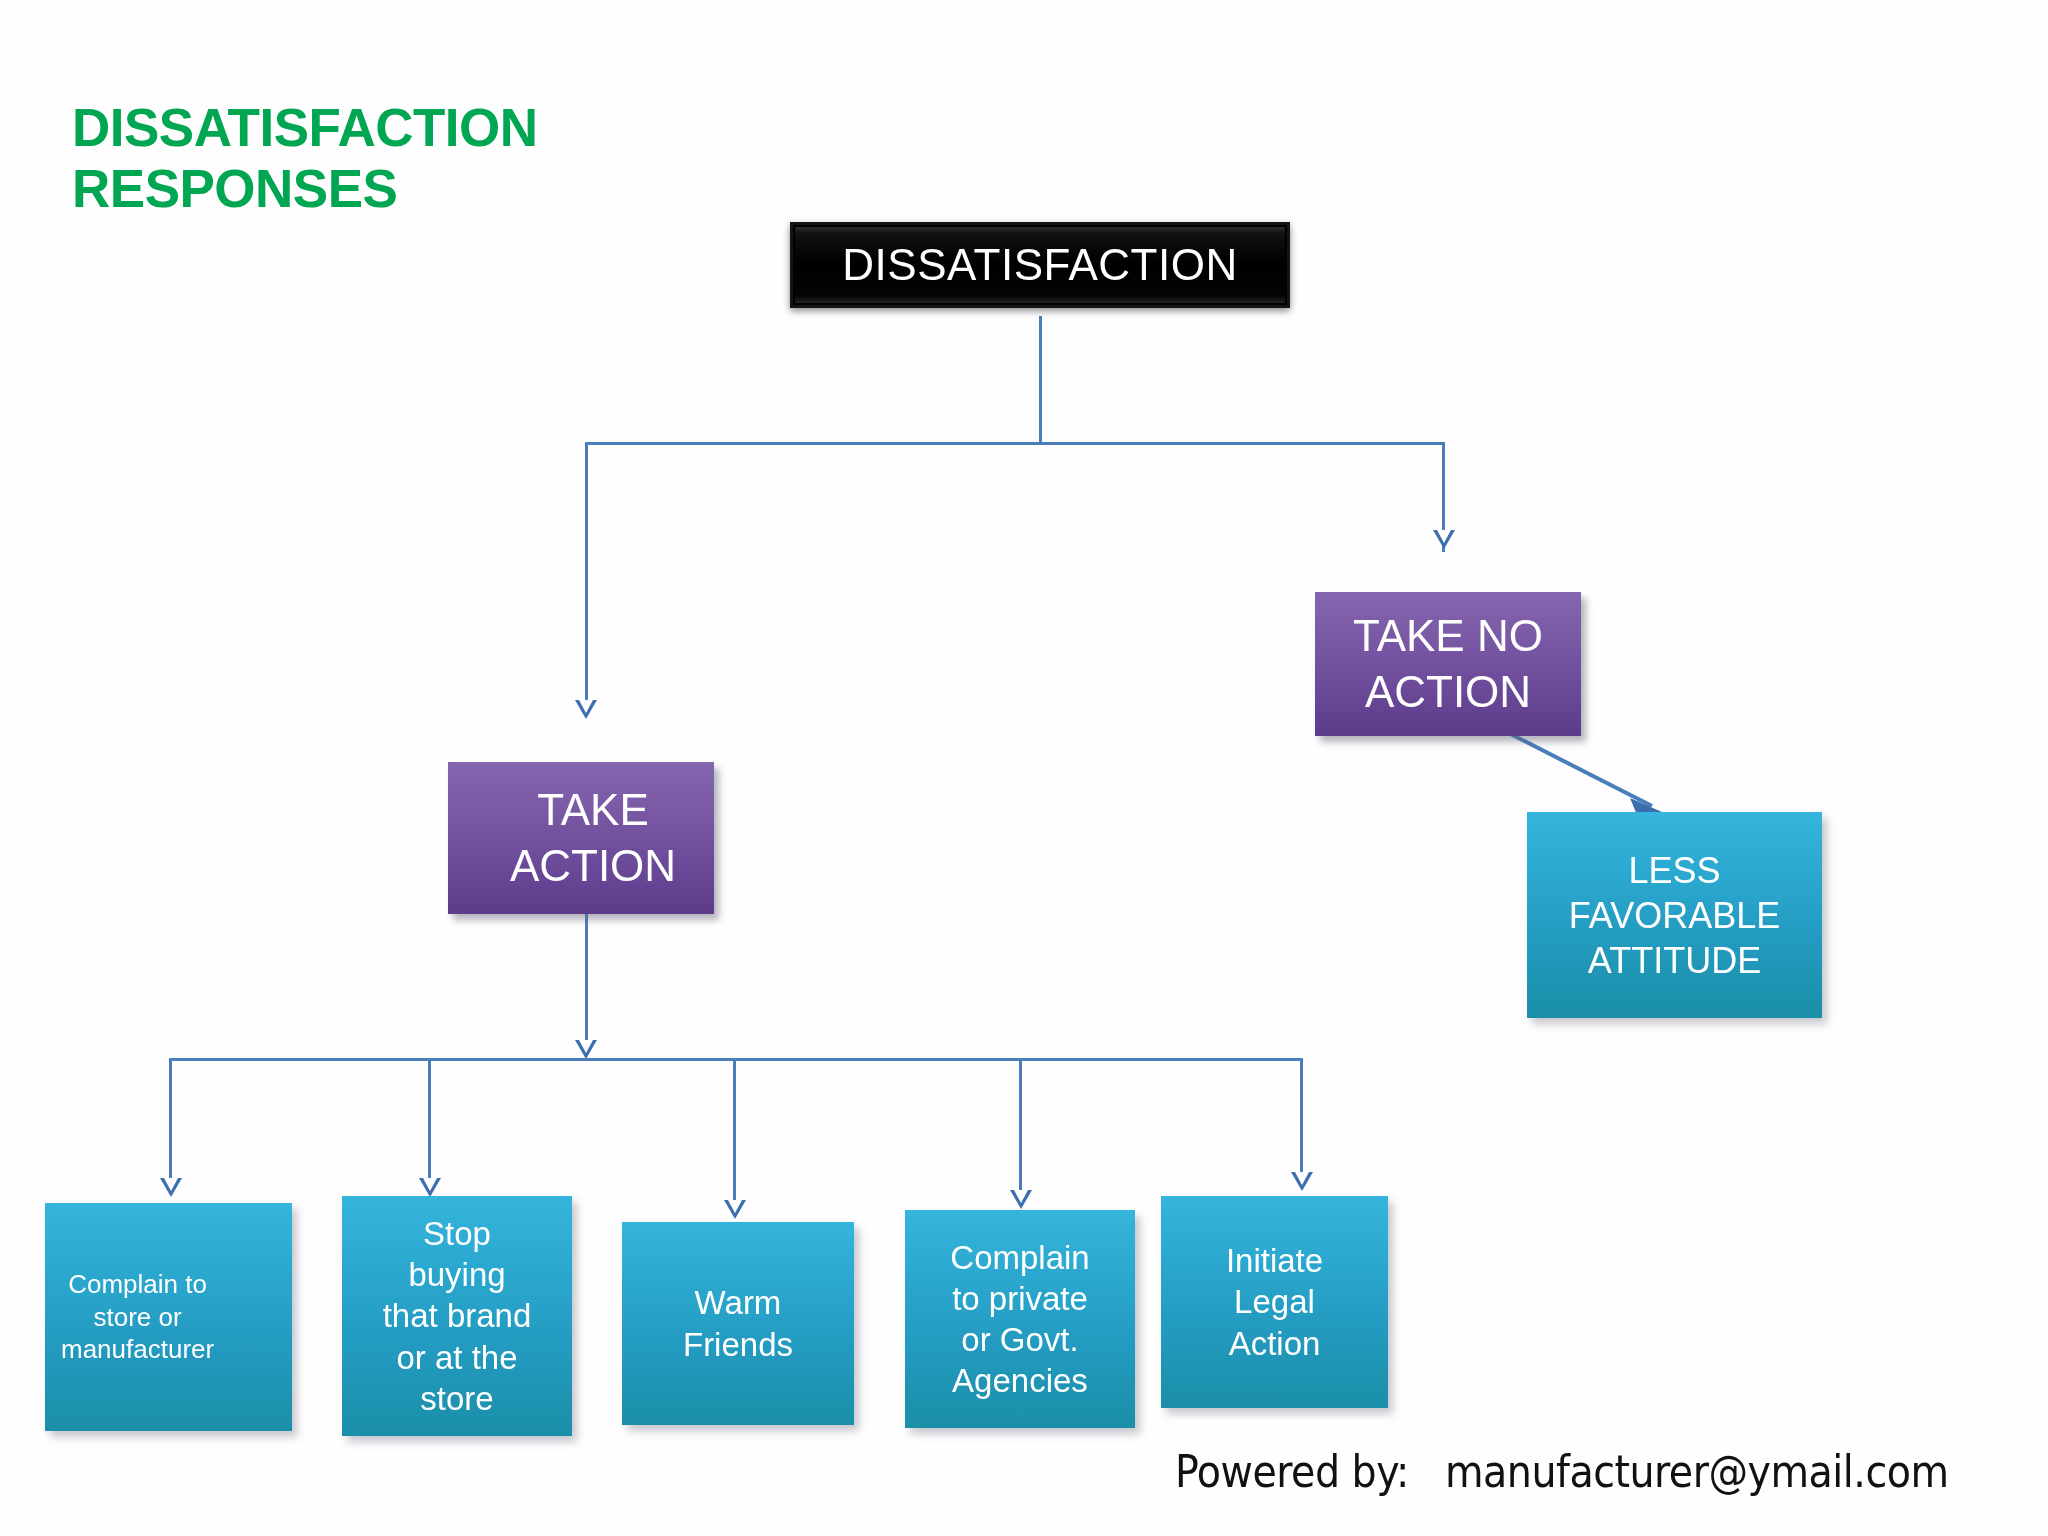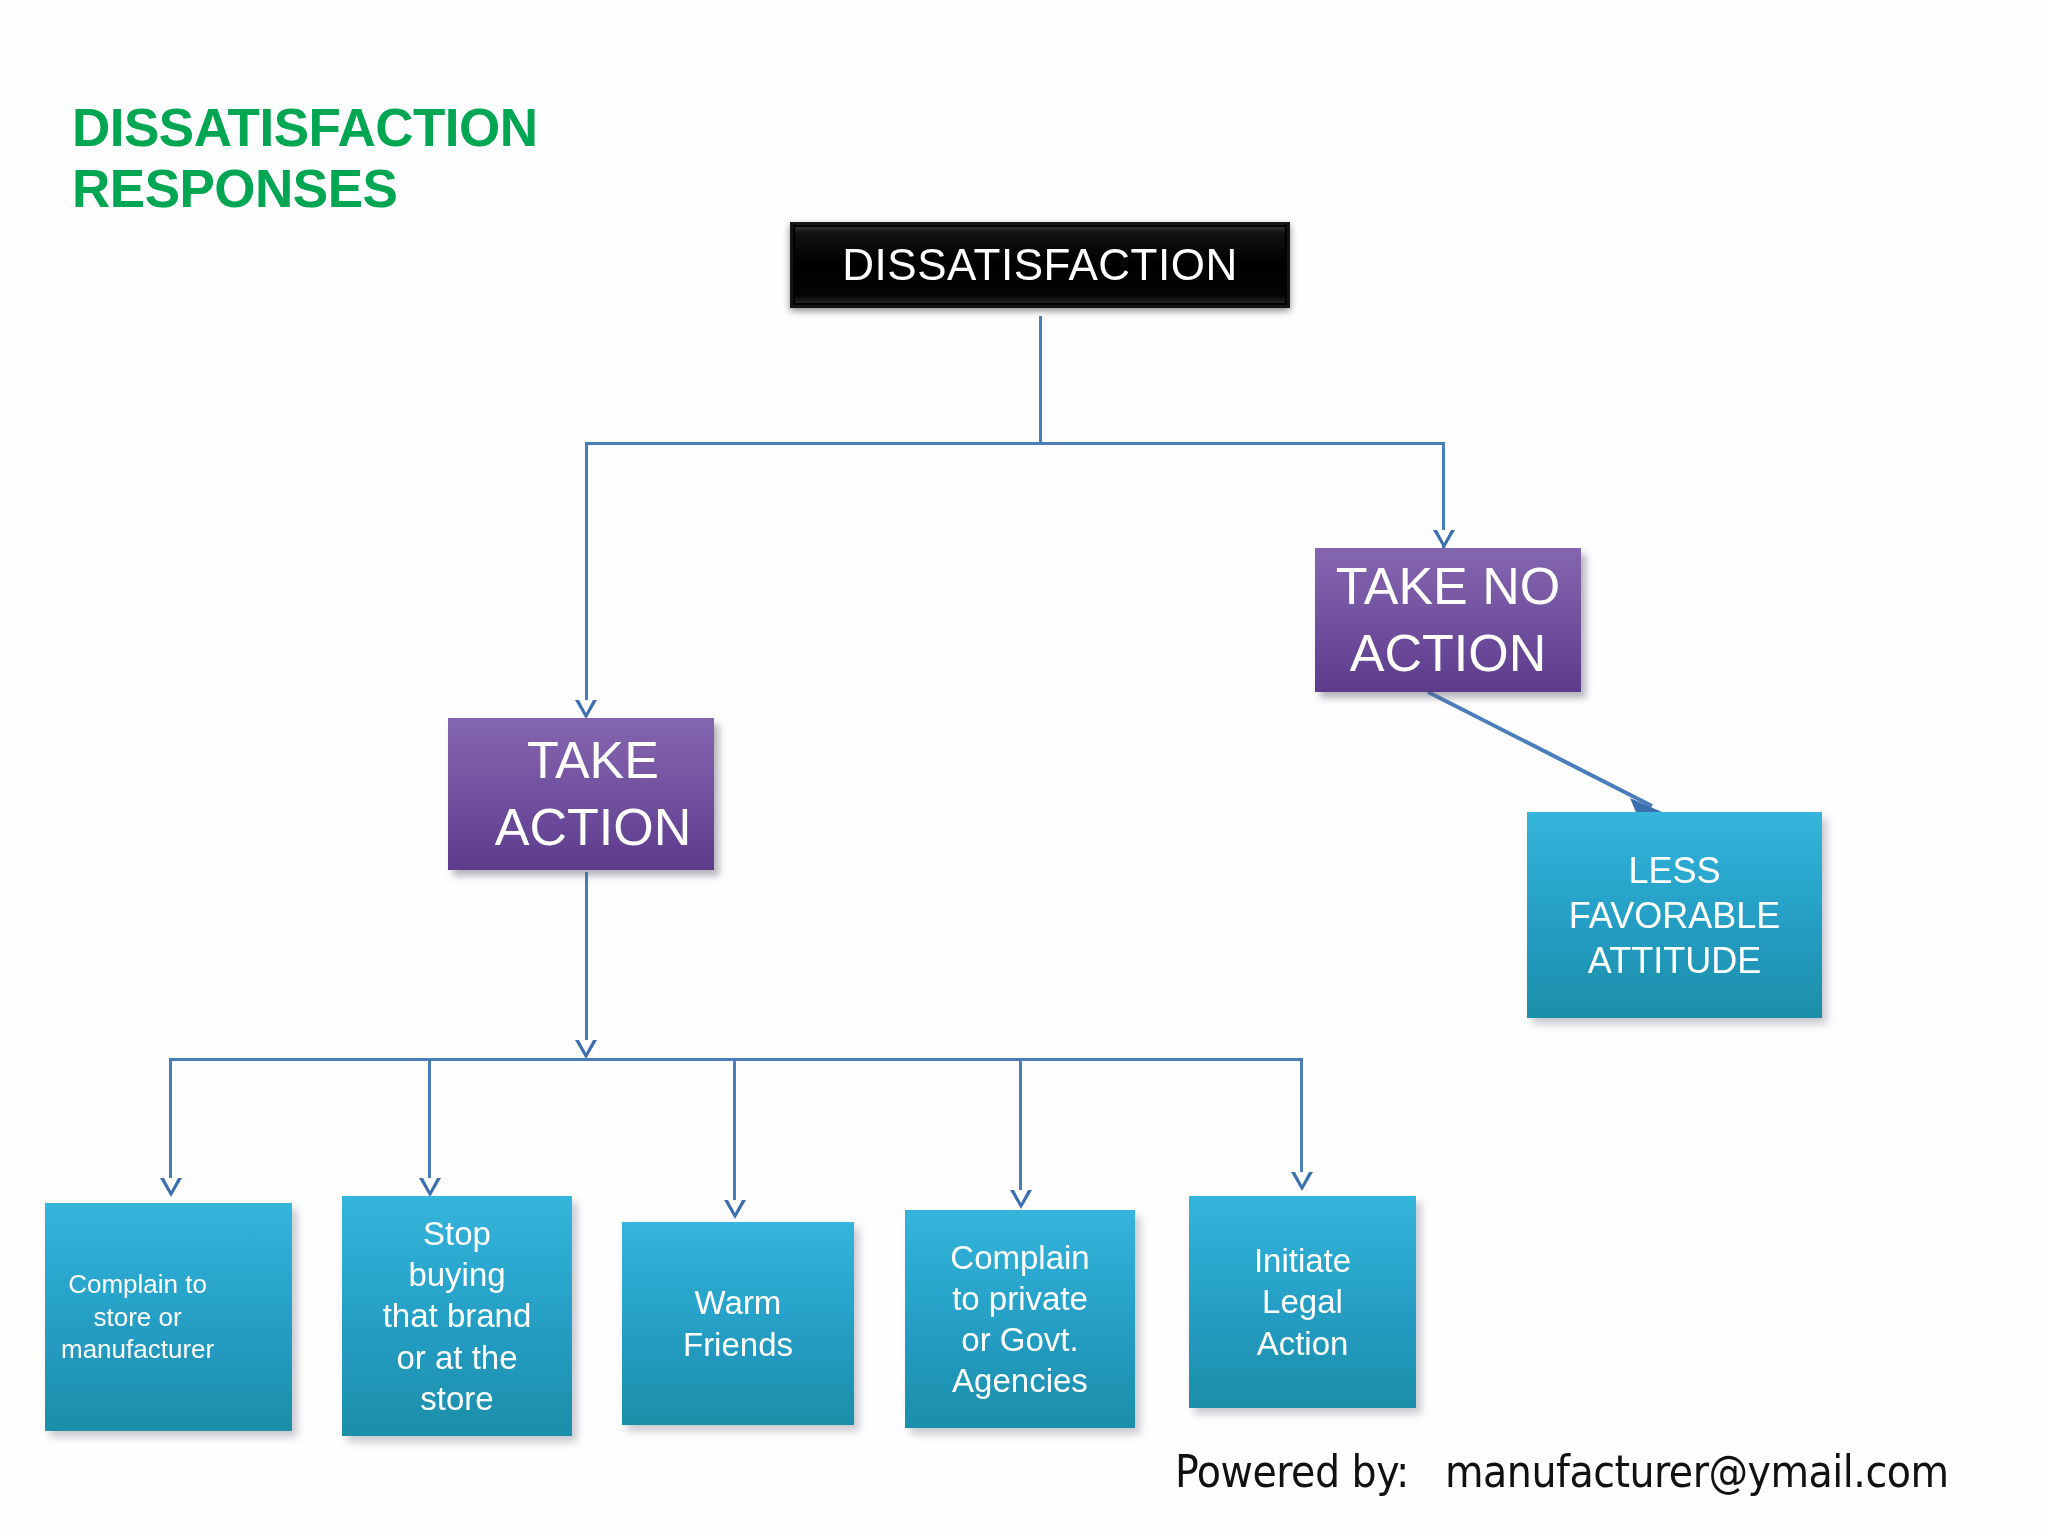--- a/index.html
+++ b/index.html
@@ -43,22 +43,23 @@
     border:3px solid #151515;
     box-shadow: 0 3px 7px rgba(0,0,0,0.45), inset 0 0 0 2px #000;
     font-size:44px;
     letter-spacing:0.5px;
   }
 
   
   .node-purple {
     background:linear-gradient(180deg,#8466B0 0%, #7B5AA6 28%, #6B4A99 66%, #5C3B8B 100%);
     box-shadow: 5px 6px 7px rgba(90,90,110,0.45);
-    font-size:52px;
+    font-size:44px;
     line-height:1.28;
+    margin-top:44px;
   }
 
   
   .node-teal {
     background:linear-gradient(180deg,#35B4DC 0%, #2BA8CF 30%, #239AC0 62%, #1B8FA8 100%);
     box-shadow: 5px 6px 8px rgba(120,120,140,0.40);
     line-height:1.25;
   }
   .node-teal.big   { font-size:36px; }
   .node-teal.mid   { font-size:33px; }
@@ -177,19 +178,19 @@
 store</div>
 
   <div class="node node-teal mid" style="left:622px; top:1222px; width:232px; height:203px;">Warm
 Friends</div>
 
   <div class="node node-teal mid" style="left:905px; top:1210px; width:230px; height:218px;">Complain
 to private
 or Govt.
 Agencies</div>
 
-  <div class="node node-teal mid" style="left:1189px; top:1196px; width:227px; height:212px;">Initiate
+  <div class="node node-teal mid" style="left:1161px; top:1196px; width:227px; height:212px;">Initiate
 Legal
 Action</div>
 
   <div class="footer">Powered by:   manufacturer@ymail.com</div>
 
 </div>
 
 </body></html>

